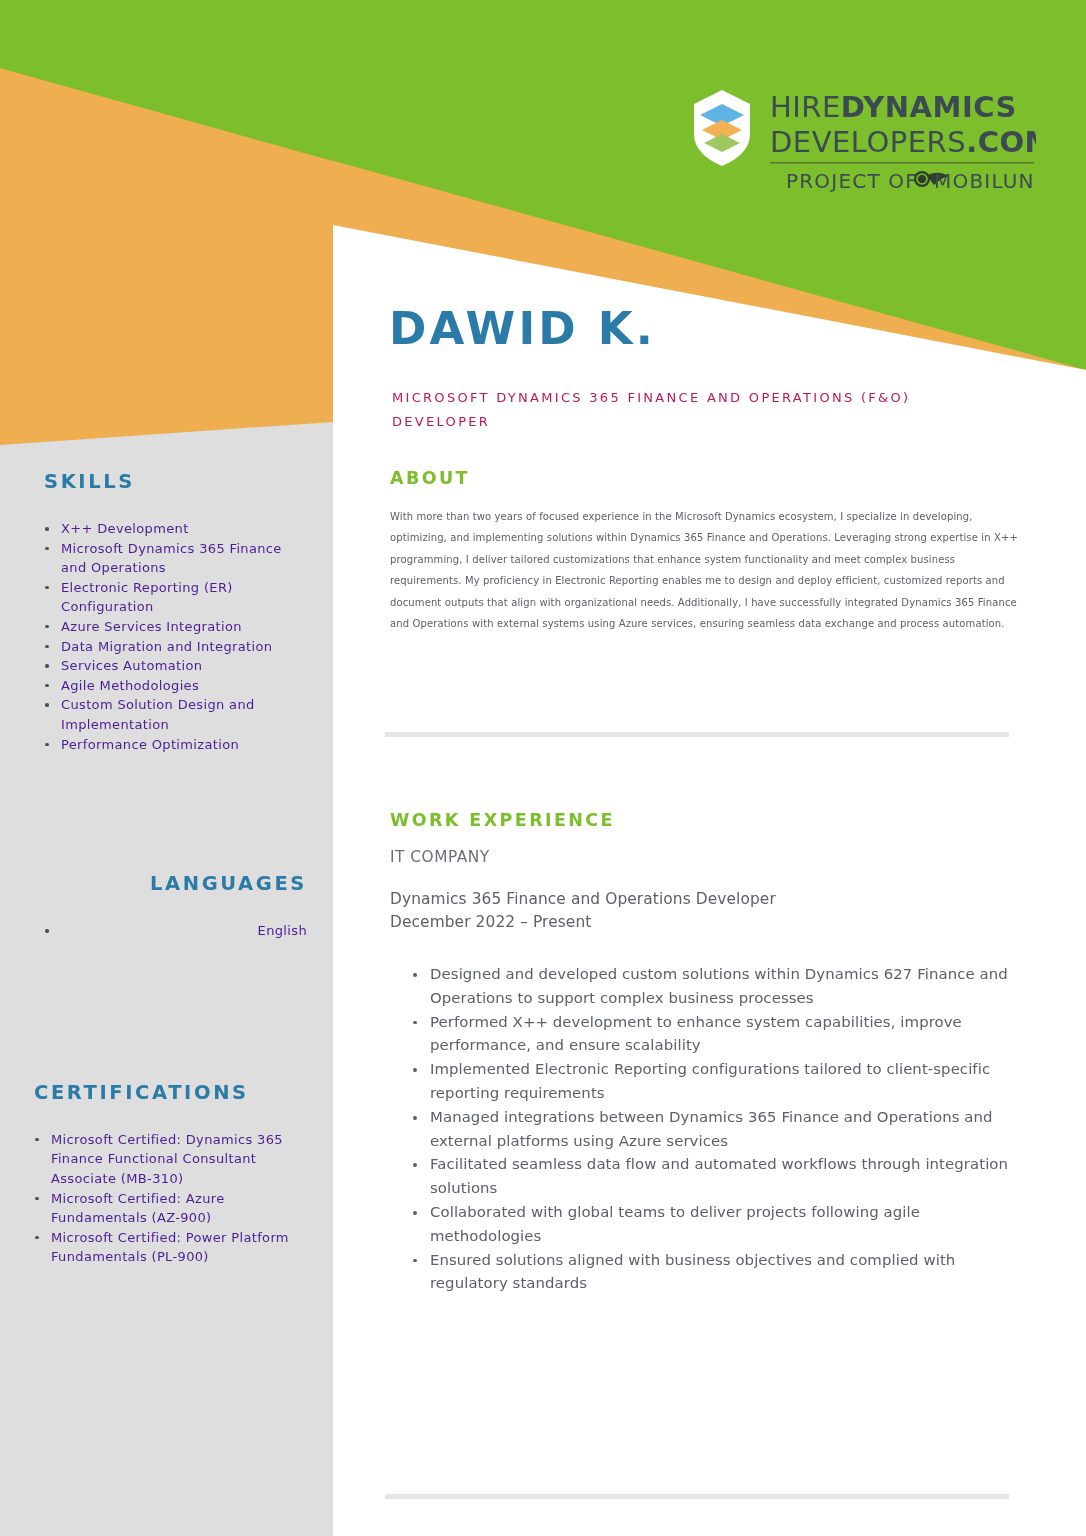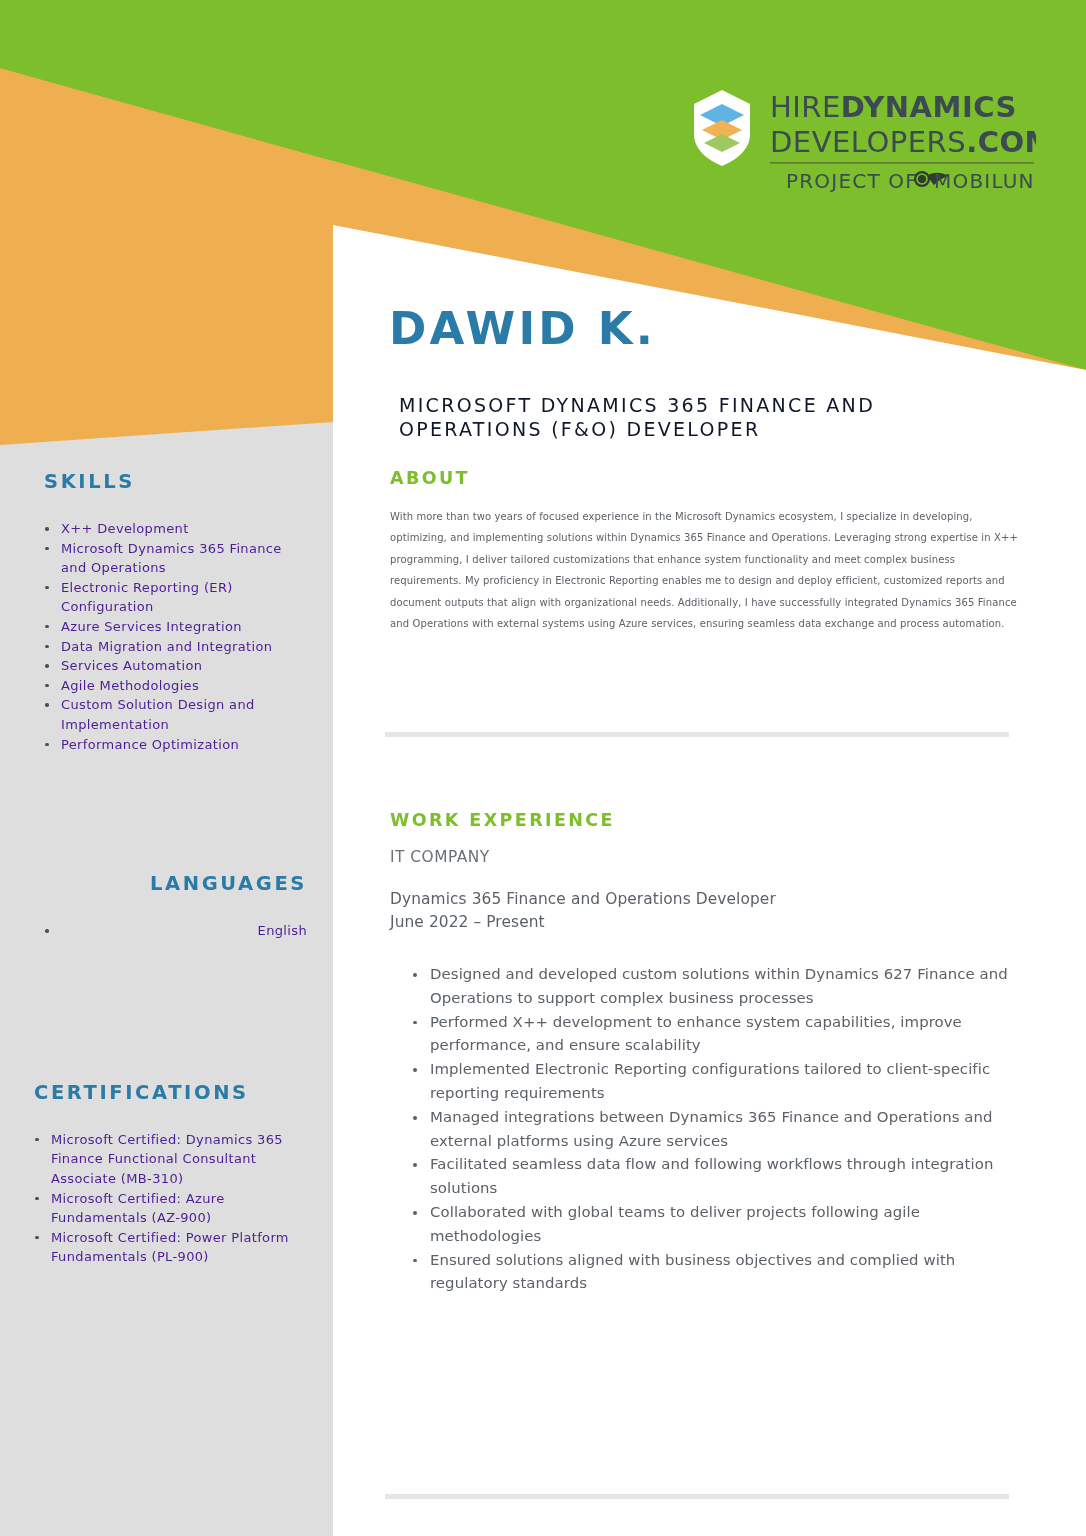--- a/index.html
+++ b/index.html
@@ -93,25 +93,25 @@
     font-weight: bold;
     letter-spacing: 3.2px;
     margin: 0;
     line-height: 1;
   }
   .subtitle {
     position: absolute;
     left: 57px;
     top: 384px;
     width: 620px;
-    color: #0f172a;
-    font-size: 19px;
+    color: #be185d;
+    font-size: 13px;
     letter-spacing: 2.3px;
     line-height: 24px;
-    margin: 9px;
+    margin: 2px;
   }
 
   .sec-head {
     color: #7CBE2B;
     font-size: 17.5px;
     font-weight: bold;
     letter-spacing: 2.4px;
     margin: 0 0 18px 0;
   }
   .about-block {
@@ -287,27 +287,27 @@
       <h2 class="sec-head">ABOUT</h2>
       <p class="about-text">With more than two years of focused experience in the Microsoft Dynamics ecosystem, I specialize in developing, optimizing, and implementing solutions within Dynamics 365 Finance and Operations. Leveraging strong expertise in X++ programming, I deliver tailored customizations that enhance system functionality and meet complex business requirements. My proficiency in Electronic Reporting enables me to design and deploy efficient, customized reports and document outputs that align with organizational needs. Additionally, I have successfully integrated Dynamics 365 Finance and Operations with external systems using Azure services, ensuring seamless data exchange and process automation.</p>
     </section>
 
     <div class="divider d1"></div>
 
     <section class="work-block">
       <h2 class="sec-head">WORK EXPERIENCE</h2>
       <p class="company">IT COMPANY</p>
       <p class="role">Dynamics 365 Finance and Operations Developer</p>
-      <p class="dates">June 2022 – Present</p>
+      <p class="dates">December 2022 – Present</p>
       <ul class="work-list">
         <li>Designed and developed custom solutions within Dynamics 627 Finance and Operations to support complex business processes</li>
         <li>Performed X++ development to enhance system capabilities, improve performance, and ensure scalability</li>
         <li>Implemented Electronic Reporting configurations tailored to client-specific reporting requirements</li>
         <li>Managed integrations between Dynamics 365 Finance and Operations and external platforms using Azure services</li>
-        <li>Facilitated seamless data flow and following workflows through integration solutions</li>
+        <li>Facilitated seamless data flow and automated workflows through integration solutions</li>
         <li>Collaborated with global teams to deliver projects following agile methodologies</li>
         <li>Ensured solutions aligned with business objectives and complied with regulatory standards</li>
       </ul>
     </section>
 
     <div class="divider d2"></div>
 
   </main>
 
 </div>

